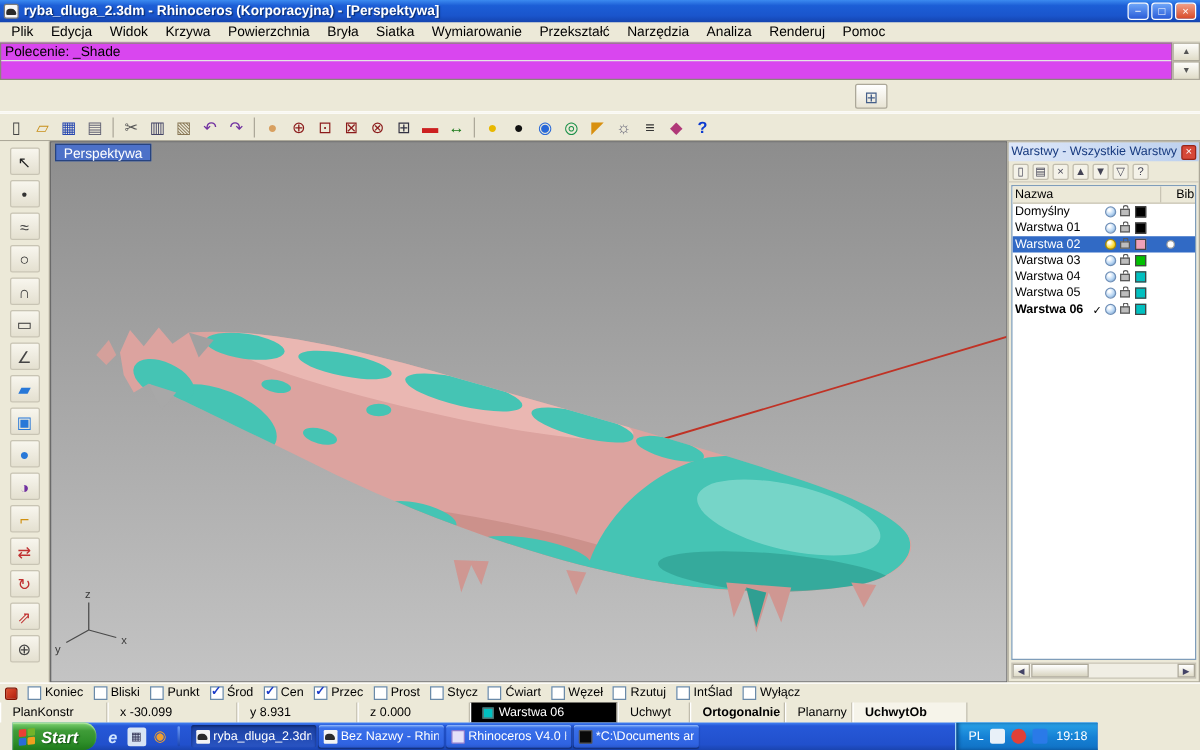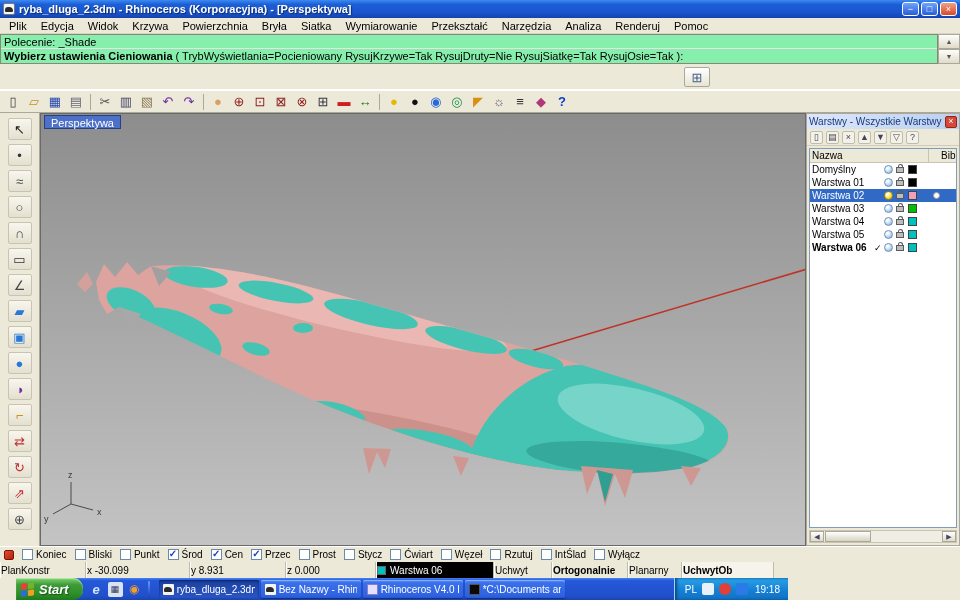--- a/index.html
+++ b/index.html
@@ -15,21 +15,21 @@
   .tb-btns{display:flex;gap:2px;flex:none}
   .tbb{width:17px;height:14px;border:1px solid #fff;border-radius:3px;display:flex;align-items:center;justify-content:center;
     font-size:9px;line-height:1;color:#fff;background:linear-gradient(180deg,#6ea5f8,#2a5cd8);cursor:default}
   .tbb.close{background:linear-gradient(180deg,#f0a088,#d84a28)}
 
   
   .menubar{position:absolute;left:0;top:18px;width:960px;height:16px;background:#ece9d8;display:flex;align-items:center;padding-left:2px;border-bottom:1px solid #d8d4c4}
   .menu-item{padding:1px 7px;white-space:nowrap;cursor:default}
 
   
-  .cmdarea{position:absolute;left:0;top:34px;width:938px;height:30px;background:#86efac;border:1px solid #8a867a}
+  .cmdarea{position:absolute;left:0;top:34px;width:938px;height:30px;background:#d946ef;border:1px solid #8a867a}
   .cmdline{height:14px;line-height:14px;padding-left:3px;white-space:nowrap;overflow:hidden}
   .cmdline.first{border-bottom:1px solid #e4e4e4}
   .cmd-bold{font-weight:bold}
   .cmdscroll{position:absolute;left:938px;top:34px;width:22px;height:30px;background:#ece9d8;display:flex;flex-direction:column}
   .sbtn{flex:1;border:1px solid #aca899;background:linear-gradient(180deg,#fdfdfb,#e0dcc8);font-size:7px;display:flex;align-items:center;justify-content:center;color:#555;cursor:default}
 
   
   .subbar{position:absolute;left:0;top:64px;width:960px;height:26px;background:#ece9d8;border-bottom:1px solid #fff}
   .gapbtn{position:absolute;left:684px;top:3px;width:26px;height:20px;border:1px solid #aca899;border-radius:2px;
     background:linear-gradient(#ffffff,#e8e4d4);display:flex;align-items:center;justify-content:center;color:#46608a;font-size:13px;cursor:default}
@@ -82,30 +82,30 @@
   
   .osnapbar{position:absolute;left:0;top:546px;width:960px;height:16px;background:#ece9d8;border-top:1px solid #fff;
     display:flex;align-items:center;gap:8px;padding-left:4px;font-size:10px}
   .osnap-grip{width:10px;height:10px;background:linear-gradient(135deg,#e05030,#b02010);border:1px solid #801000;border-radius:2px;flex:none}
   .osnap-item{display:flex;align-items:center;gap:3px;cursor:default}
   .cb{width:11px;height:11px;background:#fff;border:1px solid #6a8aa8;display:flex;align-items:center;justify-content:center;flex:none}
   .cbcheck{color:#1a3ac8;font-size:10px;font-weight:bold;line-height:1;margin-top:-1px}
 
   
   .statusbar{position:absolute;left:0;top:562px;width:960px;height:16px;background:#ece9d8;display:flex;font-size:10px}
-  .scell{display:flex;align-items:center;gap:4px;padding:0 0;border-right:1px solid #c0bcac;border-left:1px solid #fff;white-space:nowrap;overflow:hidden;cursor:default}
+  .scell{display:flex;align-items:center;gap:4px;padding:0 9px;border-right:1px solid #c0bcac;border-left:1px solid #fff;white-space:nowrap;overflow:hidden;cursor:default}
   .sc0{width:86px}.sc1{width:104px}.sc2{width:96px}.sc3{width:90px}
   .sc-layer{width:118px;background:#000;color:#fff}
   .sc5{width:58px}.sc6{width:76px;font-weight:bold}.sc7{width:54px}
   .sc8{width:92px;font-weight:bold;background:#f6f4ea}
   .sc9{flex:1}
   .sw{width:9px;height:9px;border:1px solid #666;flex:none}
 
   
-  .taskbar{position:absolute;left:16px;top:578px;width:772px;height:22px;display:flex;align-items:center;
+  .taskbar{position:absolute;left:10px;top:578px;width:868px;height:22px;display:flex;align-items:center;
     background:linear-gradient(180deg,#4584f4 0%,#2658d8 12%,#2150cc 80%,#1a44b0 100%)}
   .startbtn{height:22px;display:flex;align-items:center;gap:4px;padding:0 14px 0 5px;flex:none;cursor:default;
     background:linear-gradient(180deg,#7fd473 0%,#3f9c38 30%,#2f8f2a 70%,#1e7a1c 100%);
     border-radius:0 10px 10px 0;color:#fff;font-weight:bold;font-style:italic;font-size:13px;text-shadow:1px 1px 1px #155515;box-shadow:inset 0 1px 1px #b8e8a8}
   .winflag{width:14px;height:13px;display:grid;grid-template-columns:6px 6px;grid-template-rows:6px 6px;gap:1px;transform:skewY(-6deg)}
   .winflag i{border-radius:1px}
   .f1{background:#ea3f34}.f2{background:#73b32a}.f3{background:#2a6cd8}.f4{background:#f0a01e}
   .qlaunch{display:flex;align-items:center;gap:4px;padding:0 6px;height:22px;flex:none}
   .qicon{width:15px;height:15px;display:flex;align-items:center;justify-content:center;border-radius:2px;cursor:default}
   .qi-e{color:#cfe4ff;font-weight:bold;font-style:italic;font-size:13px}
@@ -160,24 +160,20 @@
     <span class="menu-item">Analiza</span>
     <span class="menu-item">Renderuj</span>
     <span class="menu-item">Pomoc</span>
   </div>
 
   <div class="cmdarea">
     <div class="cmdline first">
       <span>Polecenie:</span>
       <span>_Shade</span>
     </div>
-    <div class="cmdline">
-      <span class="cmd-bold">Wybierz ustawienia Cieniowania</span>
-      <span>( TrybWyświetlania=Pocieniowany  RysujKrzywe=Tak  RysujDruty=Nie  RysujSiatkę=Tak  RysujOsie=Tak ):</span>
-    </div>
   </div>
   <div class="cmdscroll">
     <span class="sbtn">▲</span>
     <span class="sbtn">▼</span>
   </div>
 
   <div class="subbar">
     <span class="gapbtn">
       <span>⊞</span>
     </span>

